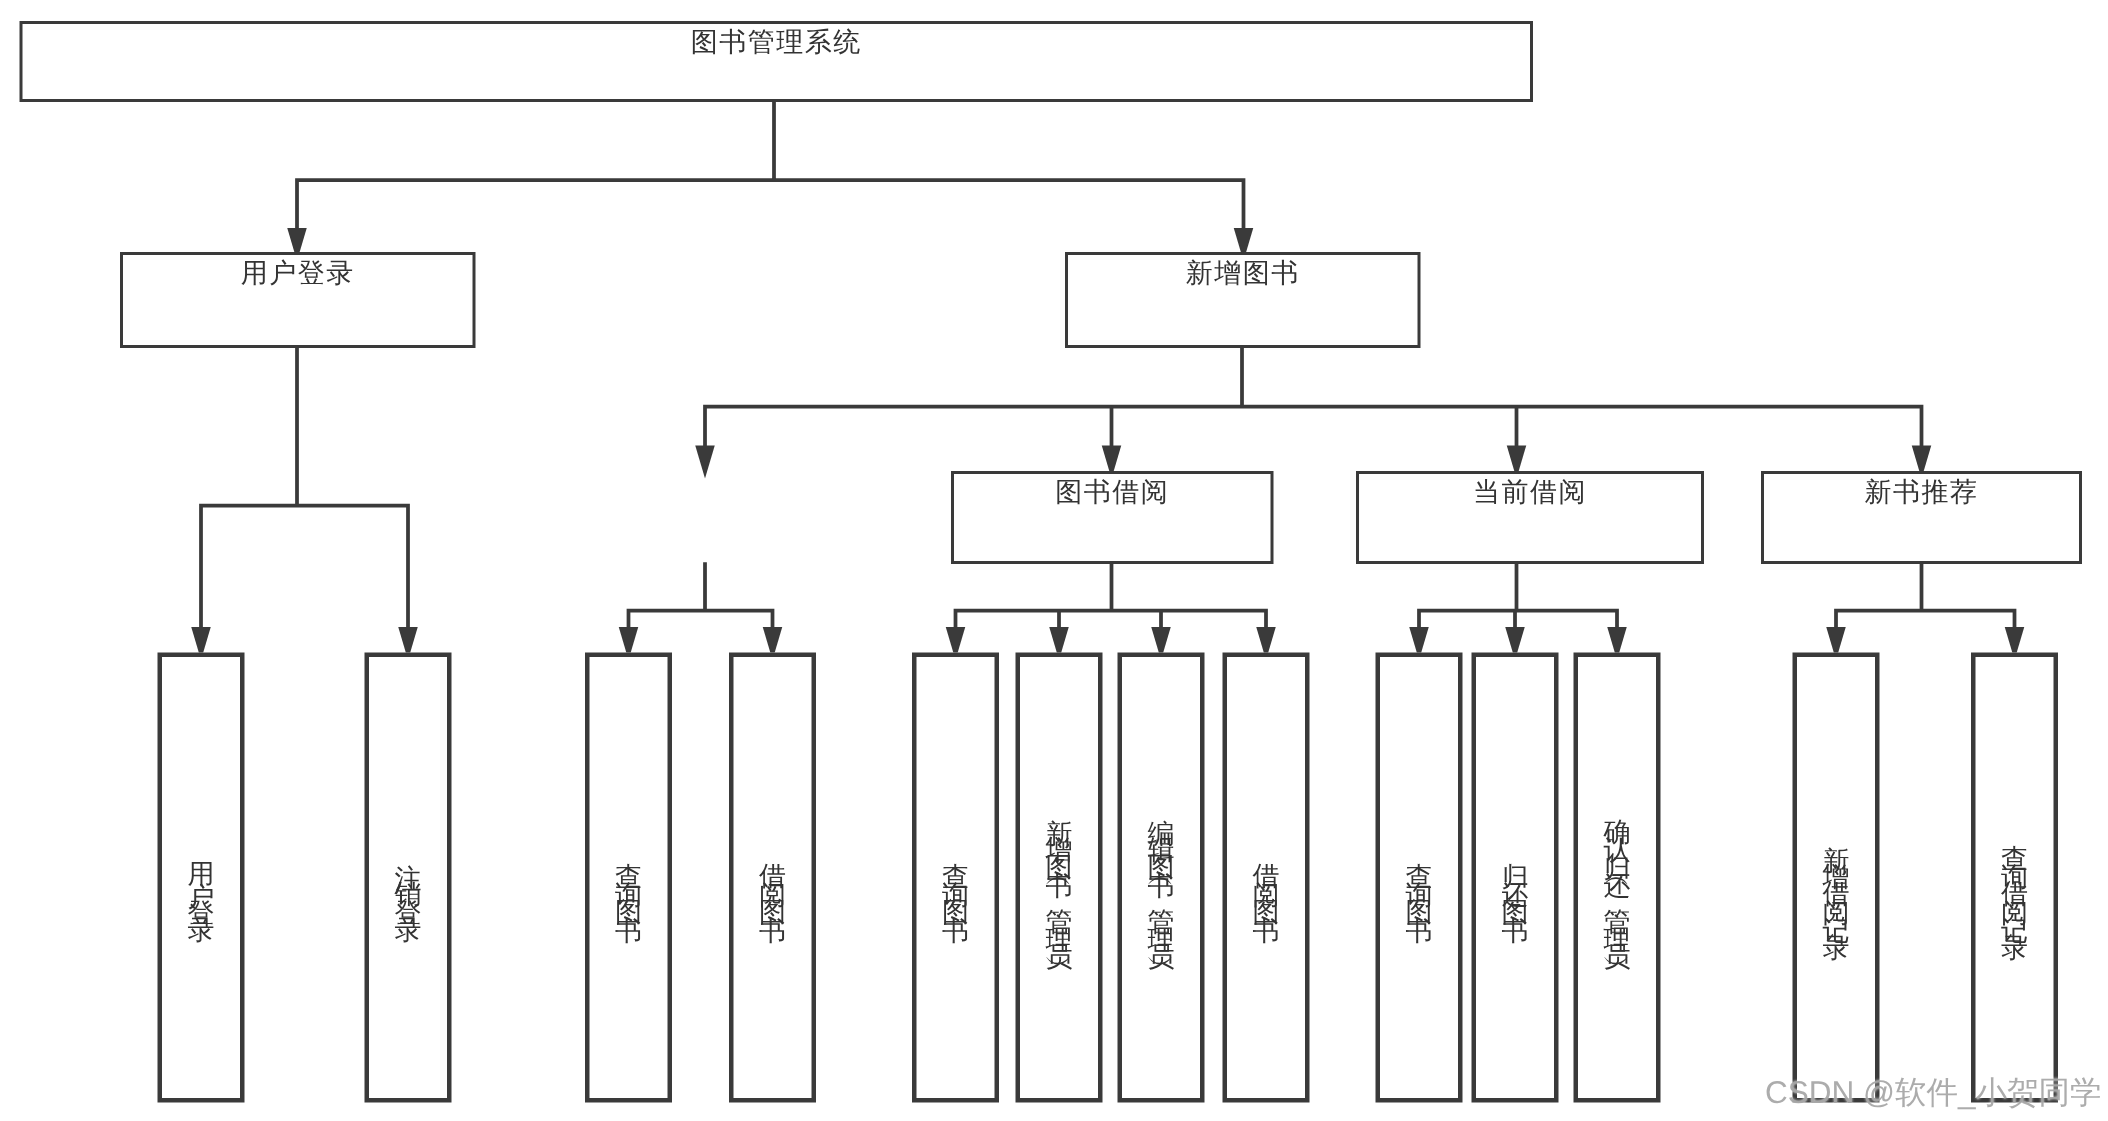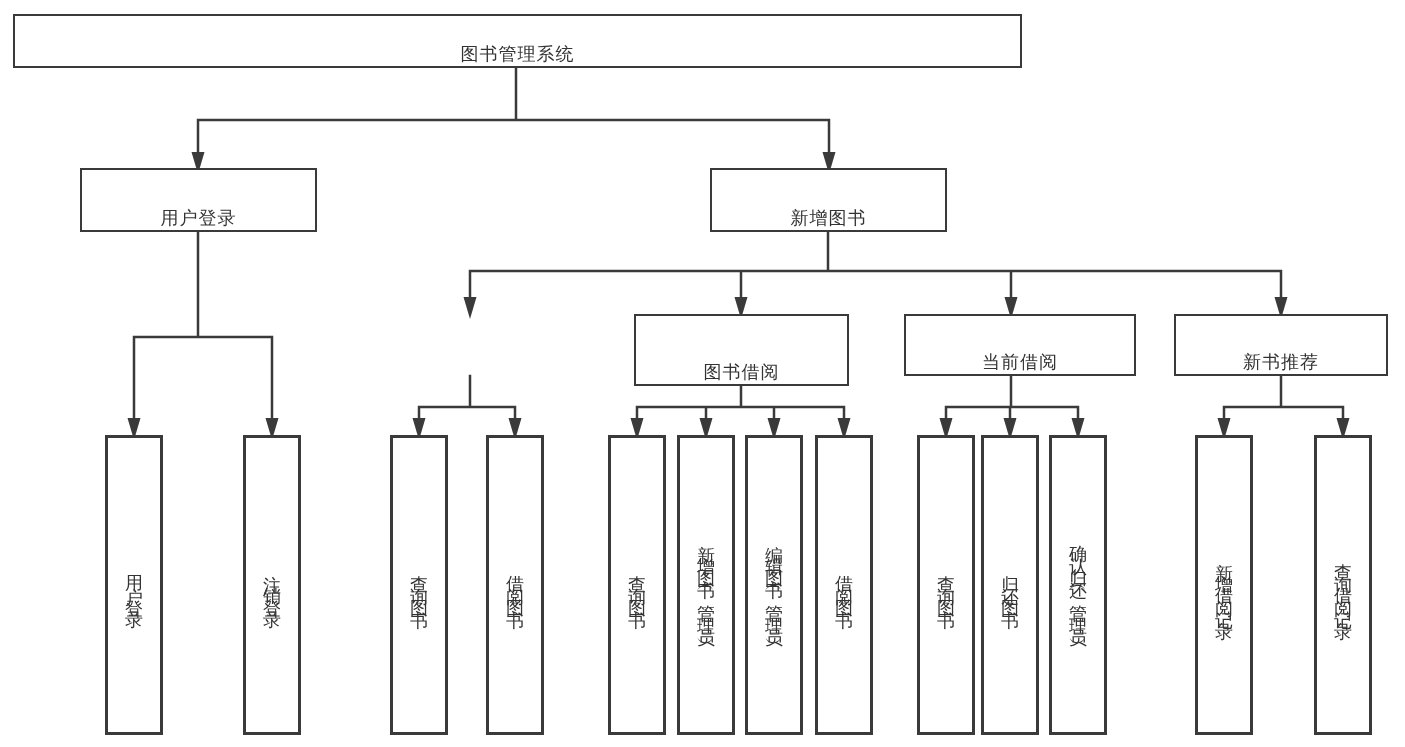--- a/index.html
+++ b/index.html
@@ -20,21 +20,21 @@
     left: 0;
     top: 0;
     z-index: 1;
   }
   .hbox {
     position: absolute;
     box-sizing: border-box;
     background: #ffffff;
     border: 2.5px solid #3a3a3a;
     display: flex;
-    align-items: flex-end;
+    align-items: flex-start;
     justify-content: center;
     font-size: 18px;
     color: #333333;
     z-index: 2;
     letter-spacing: 1px;
   }
   .vbox {
     position: absolute;
     box-sizing: border-box;
     top: 435px;
@@ -119,21 +119,21 @@
     <span>图书管理系统</span>
   </div>
 
   <div class="hbox" style="left:80px; top:168px; width:237px; height:64px;">
     <span>用户登录</span>
   </div>
   <div class="hbox" style="left:710px; top:168px; width:237px; height:64px;">
     <span>新增图书</span>
   </div>
 
-  <div class="hbox" style="left:634px; top:314px; width:215px; height:72px;">
+  <div class="hbox" style="left:634px; top:314px; width:215px; height:62px;">
     <span>图书借阅</span>
   </div>
   <div class="hbox" style="left:904px; top:314px; width:232px; height:62px;">
     <span>当前借阅</span>
   </div>
   <div class="hbox" style="left:1174px; top:314px; width:214px; height:62px;">
     <span>新书推荐</span>
   </div>
 
   <div class="vbox" style="left:105px;">
@@ -173,14 +173,15 @@
     <span class="vtext">确认归还（管理员）</span>
   </div>
 
   <div class="vbox" style="left:1195px;">
     <span class="vtext">新增借阅记录</span>
   </div>
   <div class="vbox" style="left:1314px;">
     <span class="vtext">查询借阅记录</span>
   </div>
 
+  <div id="watermark">CSDN @软件_小贺同学</div>
 
 </div>
 
 </body></html>

